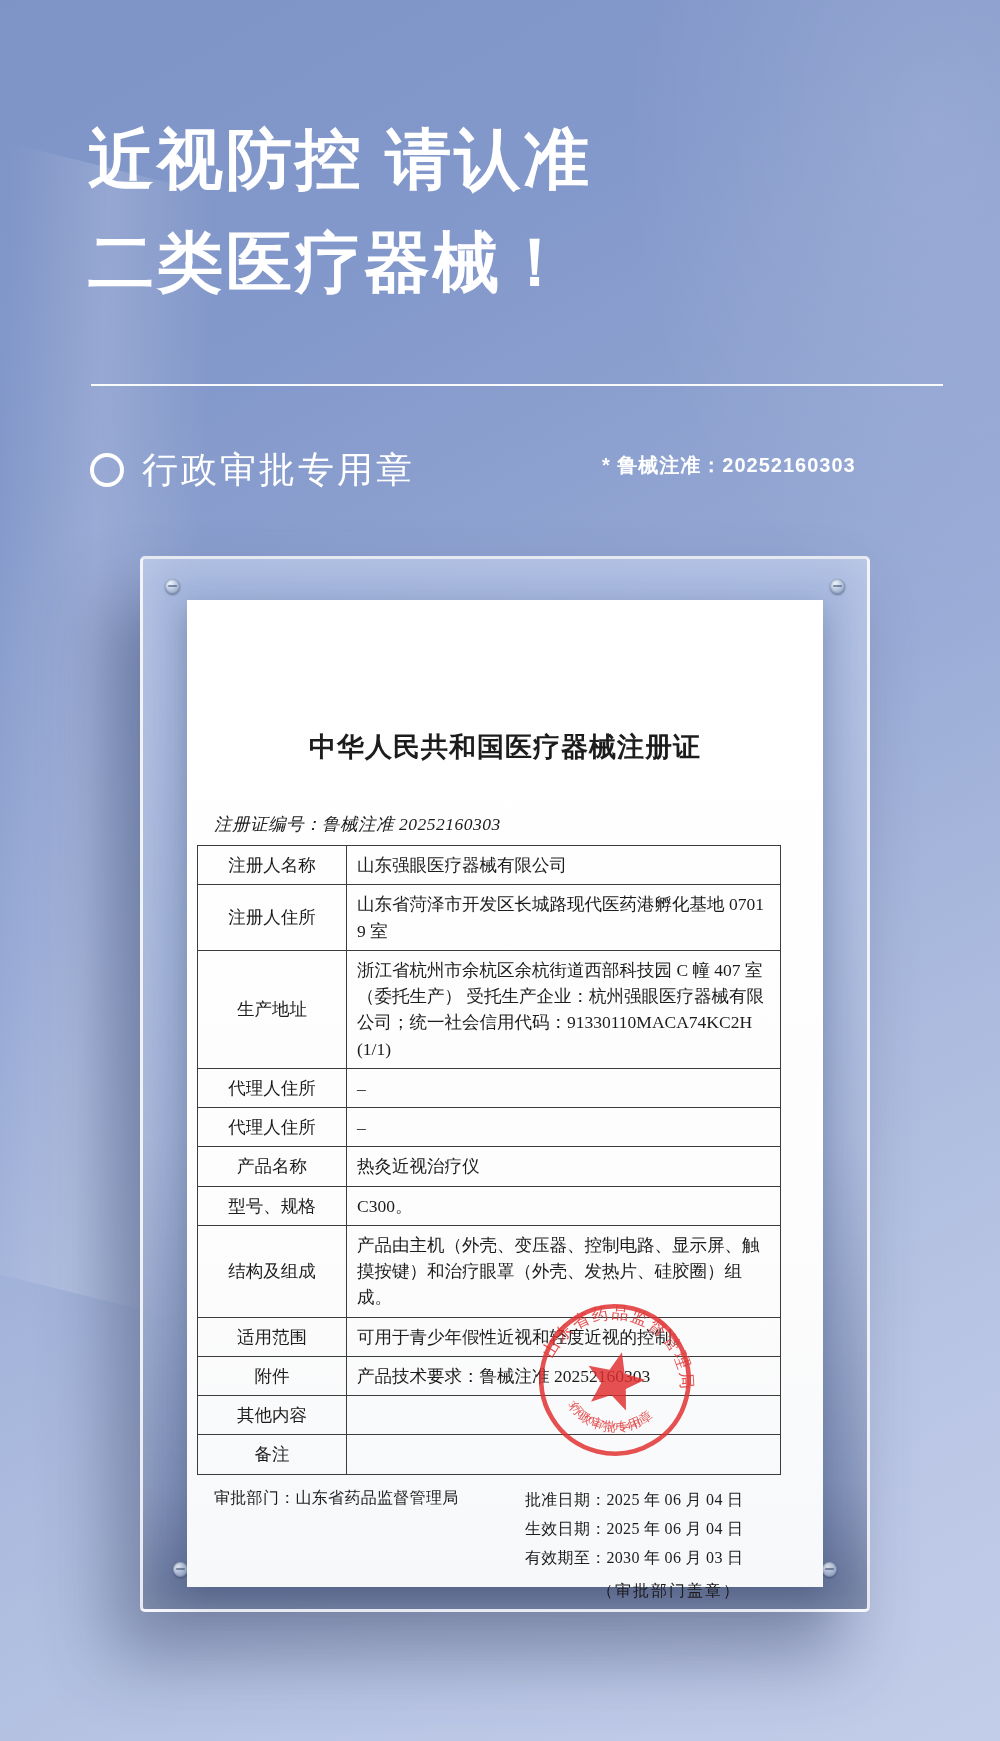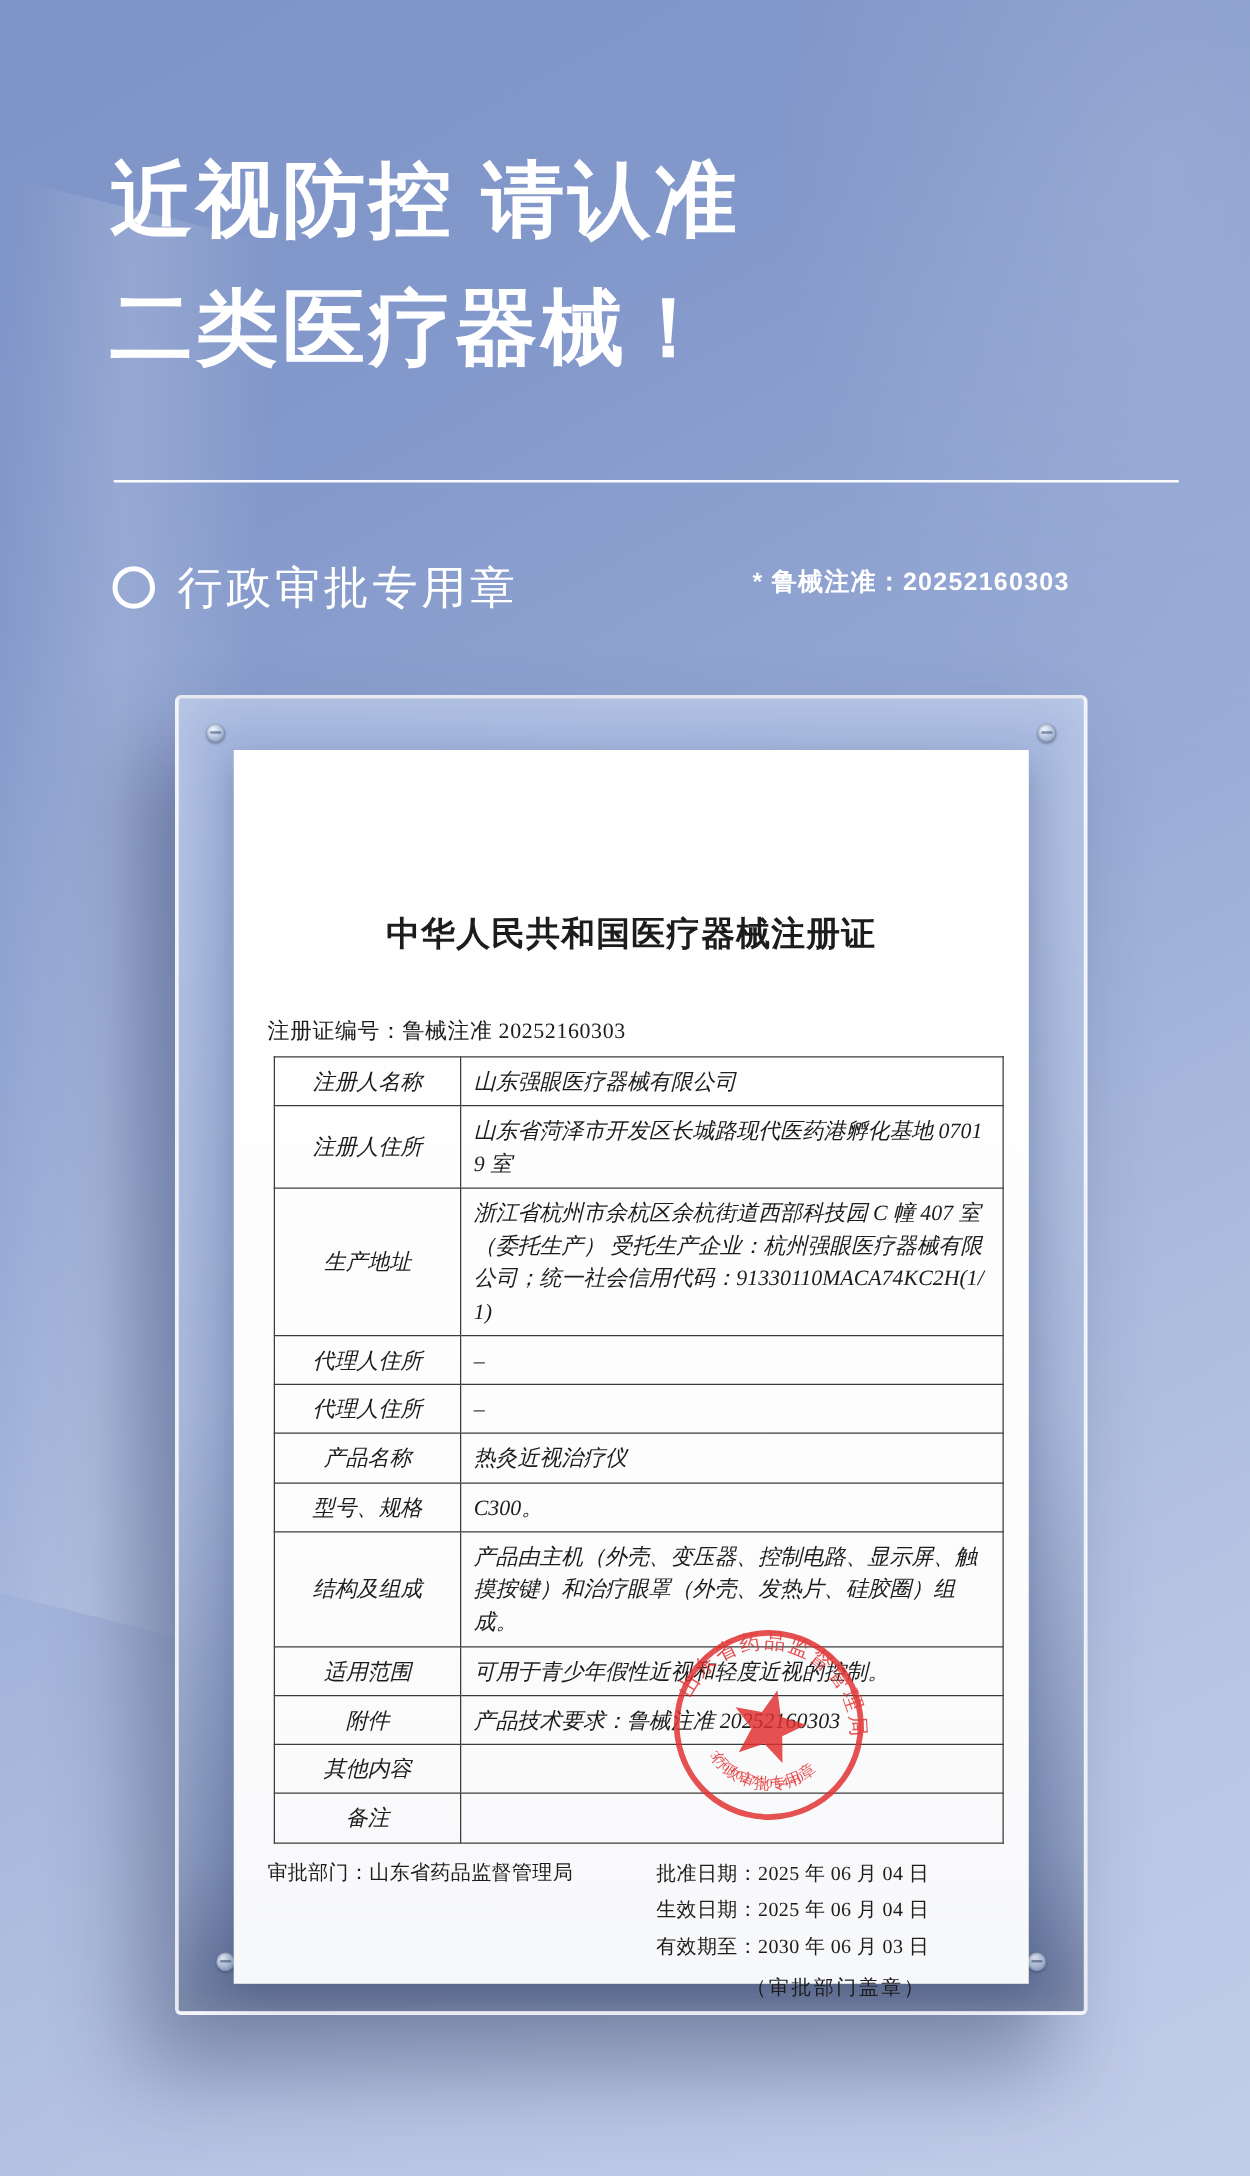--- a/index.html
+++ b/index.html
@@ -65,25 +65,25 @@
     position:absolute;left:44px;top:41px;width:636px;height:987px;
     background:linear-gradient(180deg,#ffffff 0%,#fdfdfd 60%,#f7f8fa 100%);
     box-shadow:0 10px 28px rgba(50,60,95,0.35);
     color:#1c1c1c;font-family:"Liberation Serif","DejaVu Serif",serif;
   }
   .cert-title{
     padding-top:100px;text-align:center;
     font-size:27px;font-weight:700;letter-spacing:1px;margin-top:29px;
   }
   .reg-line{
-    margin:47px 0 9px 27px;font-size:17.5px;letter-spacing:0.5px;
+    margin:47px 0 9px 27px;font-size:17.5px;letter-spacing:0.5px;font-style:italic;
   }
   table.cert{
-    border-collapse:collapse;margin-left:32px;width:584px;
-    font-size:17.5px;table-layout:fixed;font-style:italic;
+    border-collapse:collapse;margin-left:10px;width:584px;
+    font-size:17.5px;table-layout:fixed;
   }
   table.cert td{
     border:1.4px solid #3c3c3c;padding:6px 10px;line-height:1.5;
     vertical-align:middle;word-break:break-all;
   }
   table.cert tr{height:38px;}
   td.c-label{width:128px;text-align:center;padding:6px 4px;}
   
   .cert-footer{
     display:flex;justify-content:space-between;

